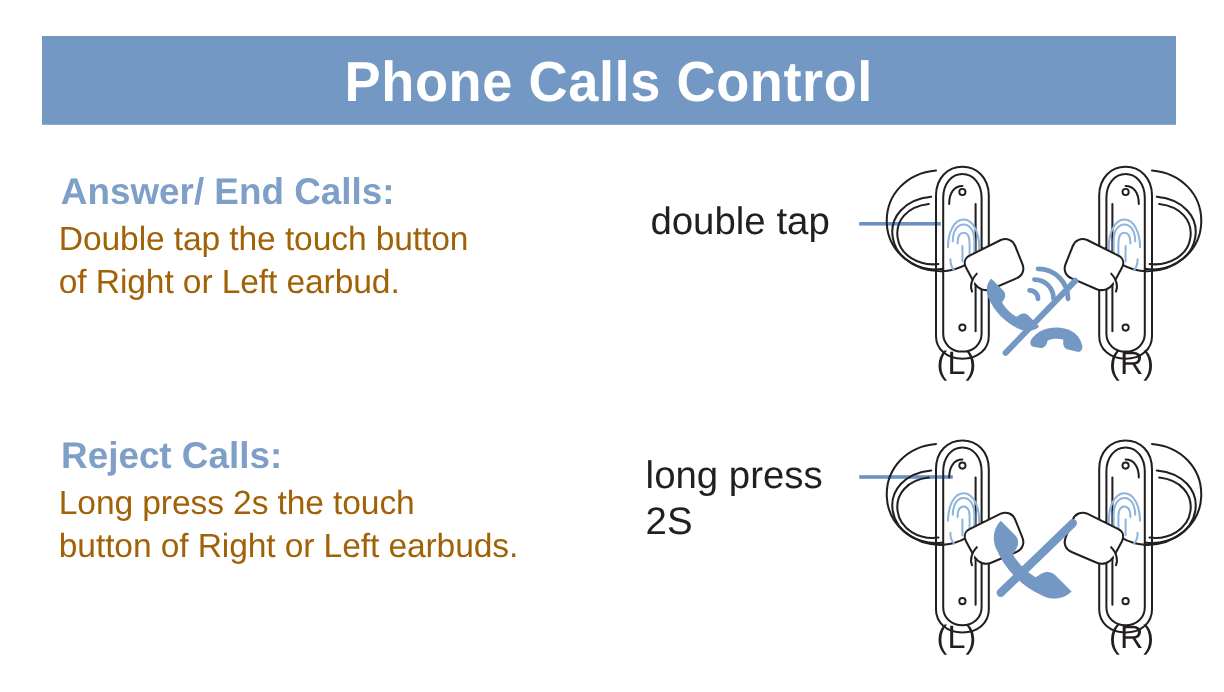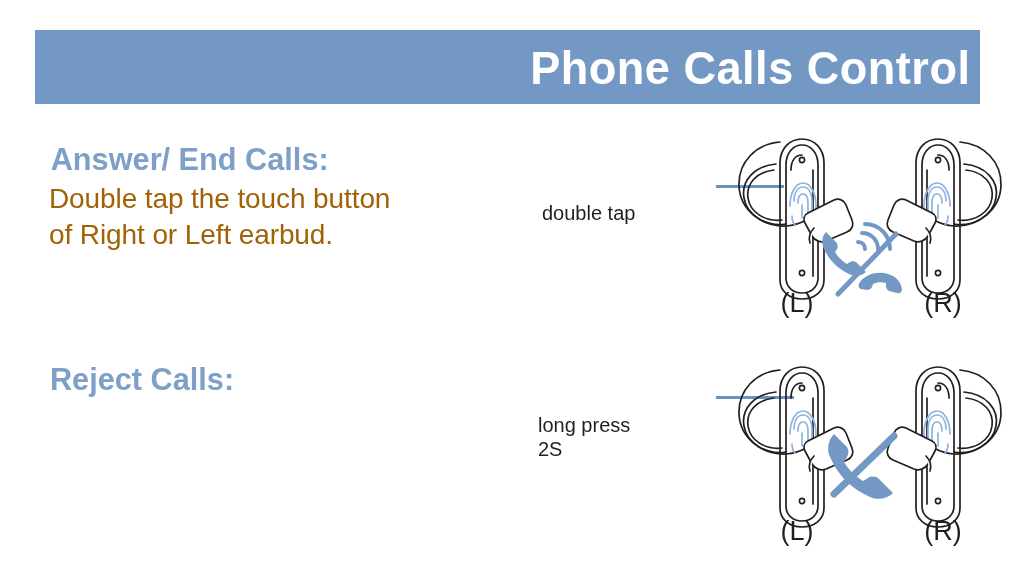--- a/index.html
+++ b/index.html
@@ -11,21 +11,21 @@
     position:relative;
   }
   .page{position:relative;width:1020px;height:577px;}
 
   
   .header-bar{
     position:absolute;
     left:35px;top:30px;
     width:945px;height:74px;
     background:#7498c4;
-    display:flex;align-items:center;justify-content:flex-end;
+    display:flex;align-items:center;justify-content:center;
   }
   .header-title{
     color:#ffffff;
     font-size:47px;
     font-weight:bold;
     letter-spacing:0.5px;
     line-height:1;
     white-space:nowrap;
     transform:scaleX(0.96);
   }
@@ -55,24 +55,23 @@
   }
 
   
   .illus{position:absolute;}
   .illus.one{left:530px;top:128px;width:490px;height:195px;}
   .illus.two{left:530px;top:348px;width:490px;height:200px;}
 
   .callout{
     position:absolute;
     color:#231f20;
-    font-size:20px;
+    font-size:32px;
     line-height:1.18;
     white-space:pre-line;
-    margin-top:36px;
   }
   .callout.tap{left:12px;top:38px;}
   .callout.press{left:8px;top:30px;width:205px;}
 
   .leader{
     position:absolute;
     height:3px;
     background:#6a92c2;
   }
   .leader.one{left:186px;top:57px;width:68px;}
@@ -114,20 +113,22 @@
   </div>
 
   <div class="section one">
     <p class="sec-heading">Answer/ End Calls:</p>
     <p class="sec-body">Double tap the touch button
 of Right or Left earbud.</p>
   </div>
 
   <div class="section two">
     <p class="sec-heading">Reject Calls:</p>
+    <p class="sec-body">Long press 2s the touch
+button of Right or Left earbuds.</p>
   </div>
 
   <div class="illus one">
 
     <div class="callout tap">double tap</div>
     <div class="leader one"></div>
 
     <div class="bud left-one">
       <svg viewBox="0 0 150 190" xmlns="http://www.w3.org/2000/svg">
         <g fill="none" stroke="#231f20" stroke-width="1.7" stroke-linecap="round" stroke-linejoin="round">

